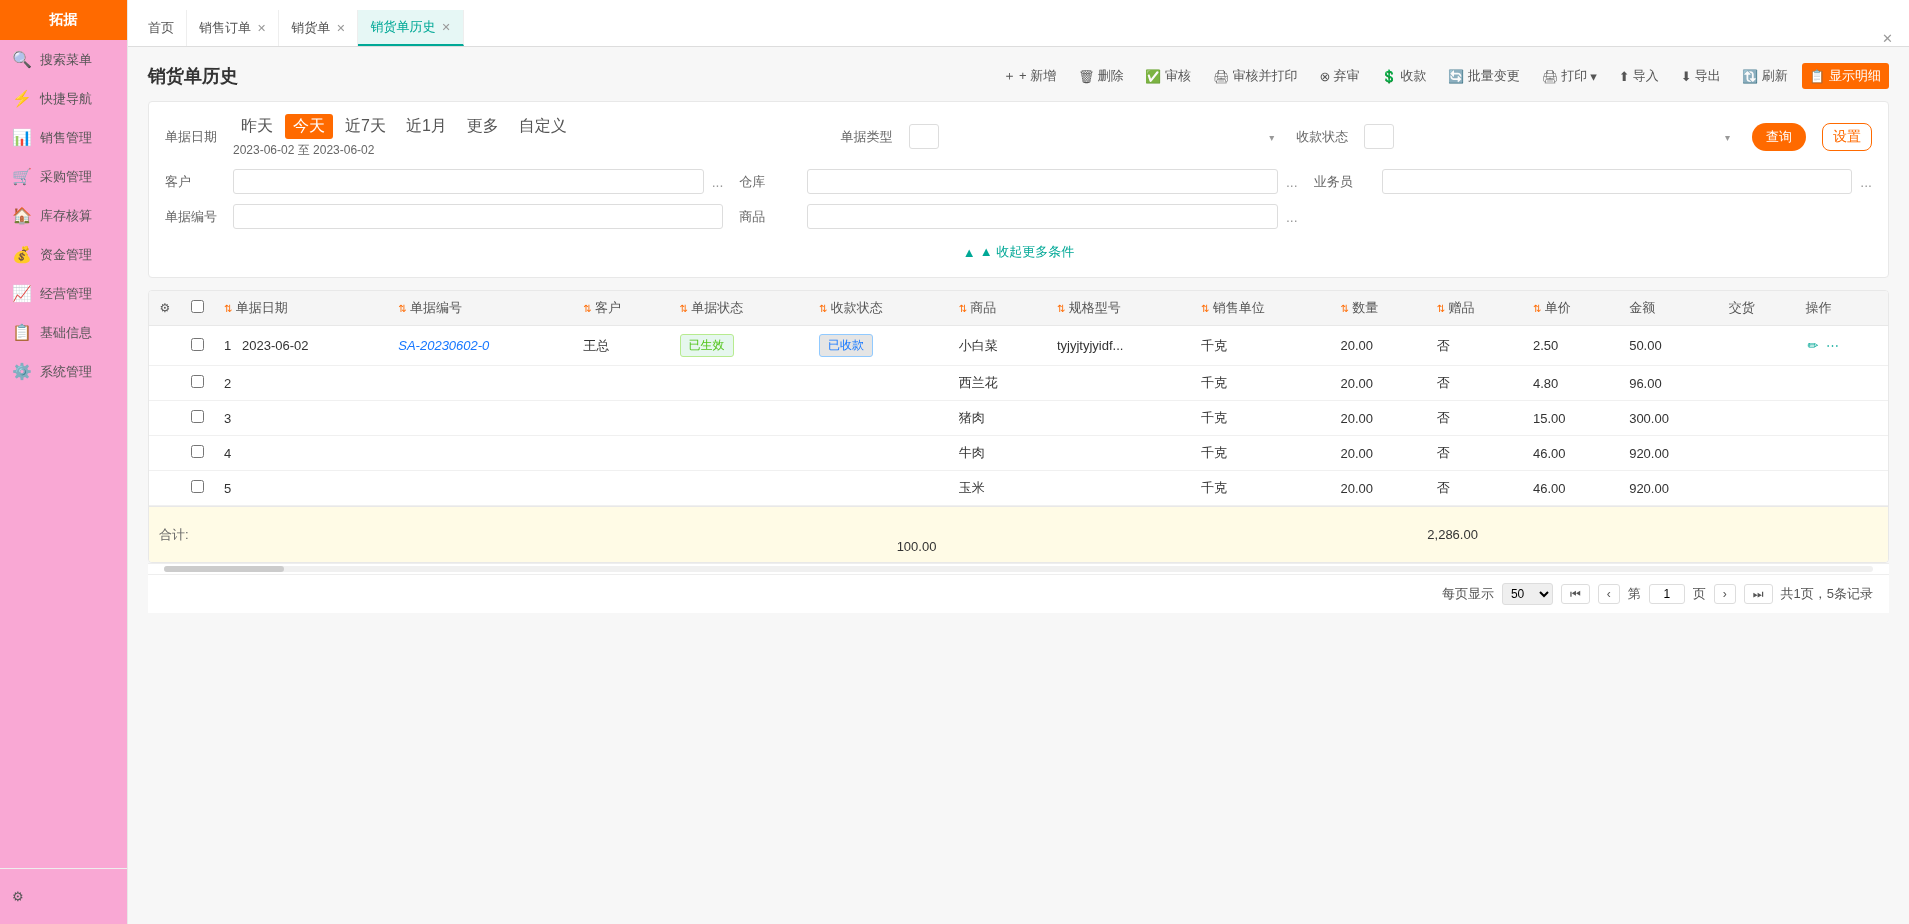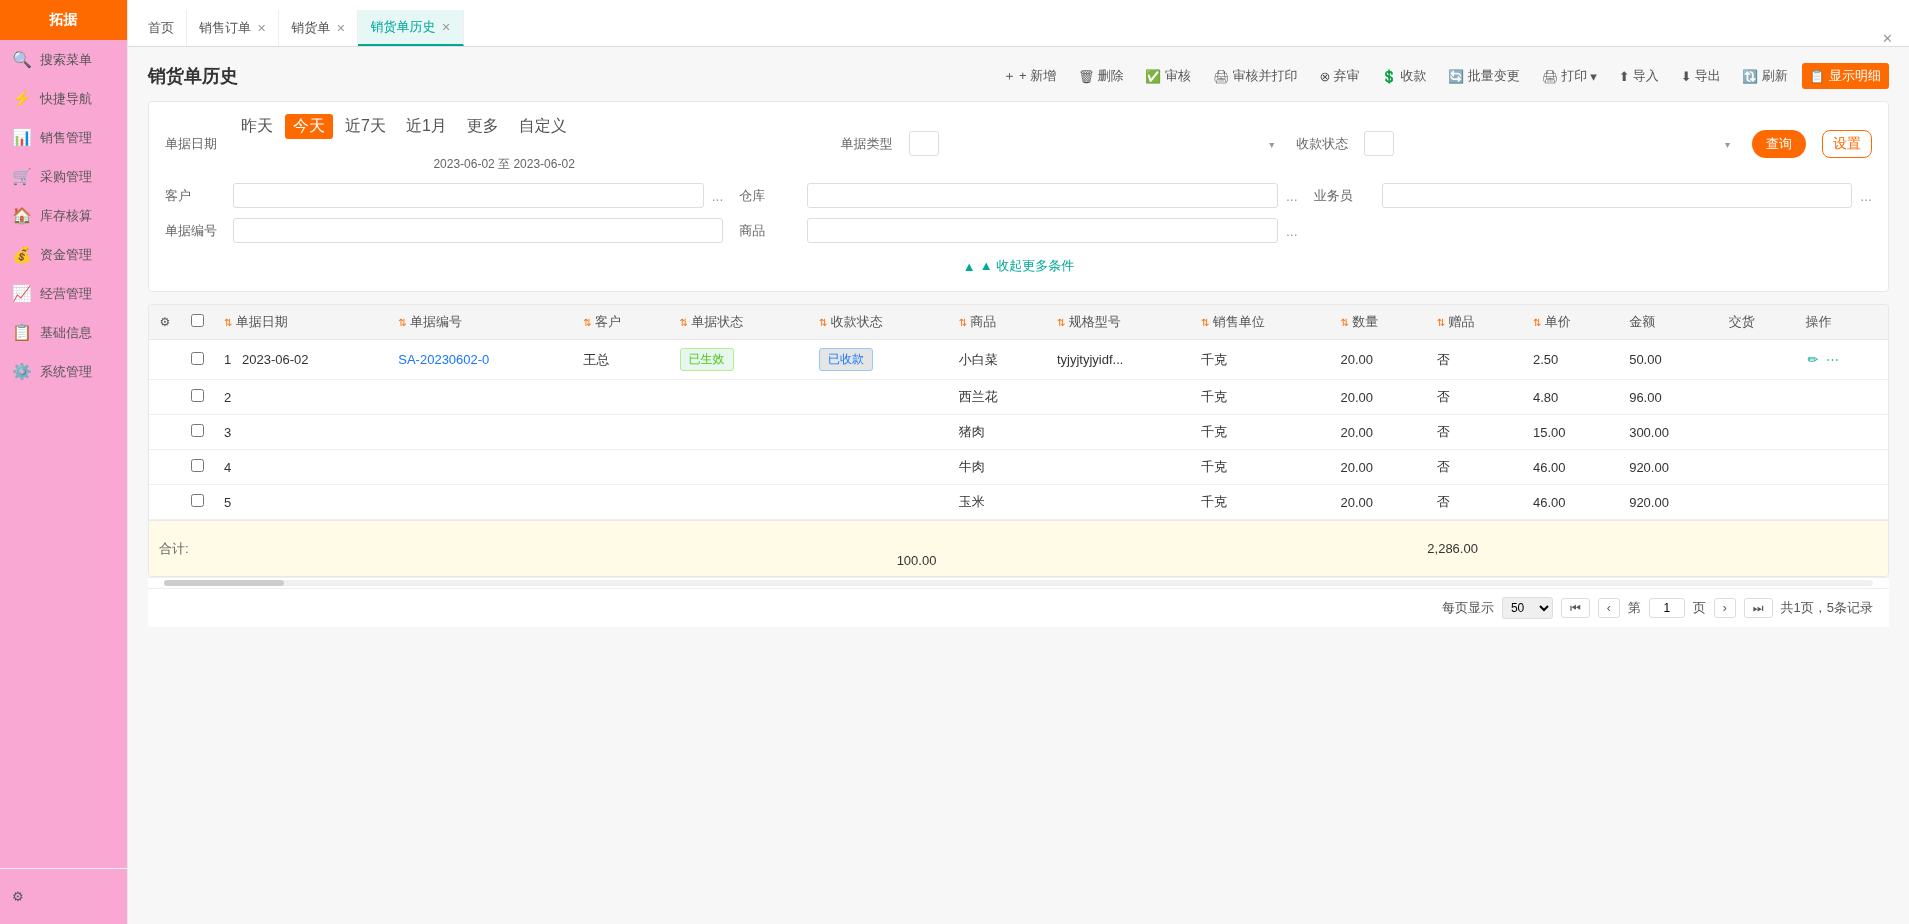--- a/index.html
+++ b/index.html
@@ -192,22 +192,21 @@
       color: #555;
     }
     .date-chip.active {
       background: #ff6a00;
       color: #fff;
     }
     .date-range {
       font-size: 12px;
       color: #666;
       display: block;
-      margin-top: 17px;
-      text-align: right;
+      margin-top: 3px;
     }
     .filter-more {
       text-align: center;
       color: #00a896;
       cursor: pointer;
       font-size: 12px;
       padding: 4px;
       display: flex;
       align-items: center;
       justify-content: center;
@@ -574,21 +573,21 @@
             <th><span>操作</span></th>
           </tr>
         </thead>
         <tbody id="table-body">
         <tr>
     <td class="settings-col"></td>
     <td class="checkbox-col">
       <input type="checkbox" style="">
     </td>
     <td>1 &nbsp; 2023-06-02</td>
-    <td><a href="#" style="color:#1677ff;text-decoration:none;">SA-20230602-0</a></td>
+    <td><a href="#" style="color:#1677ff;text-decoration:none;font-style:italic;">SA-20230602-0</a></td>
     <td>王总</td>
     <td><span class="badge badge-green">已生效</span></td>
     <td><span class="badge badge-blue">已收款</span></td>
     <td>小白菜</td>
     <td>tyjyjtyjyidf...</td>
     <td>千克</td>
     <td>20.00</td>
     <td>否</td>
     <td>2.50</td>
     <td>50.00</td>

